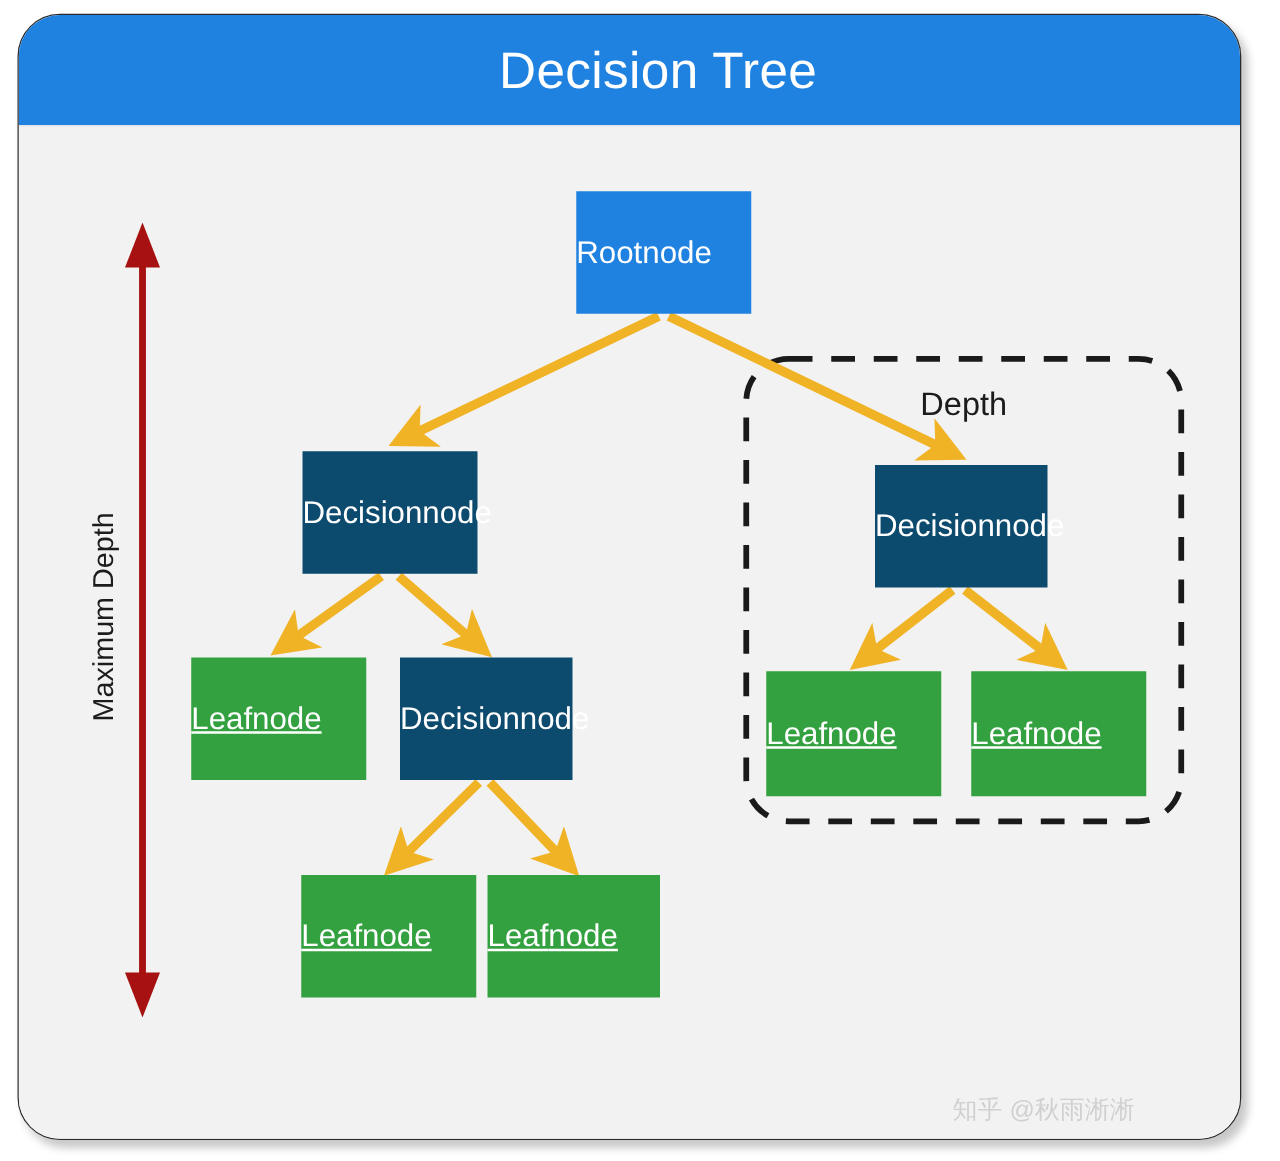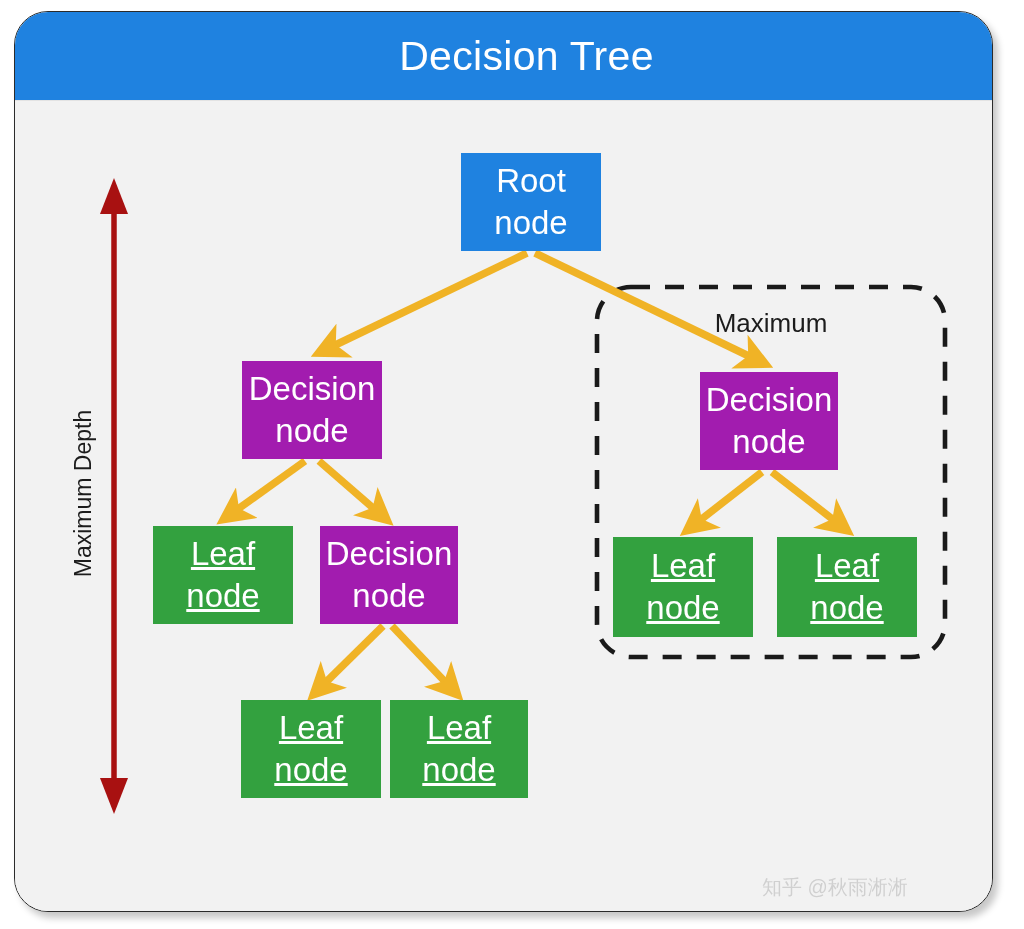--- a/index.html
+++ b/index.html
@@ -67,32 +67,31 @@
     top: 0;
     width: 1024px;
     height: 929px;
     pointer-events: none;
   }
 
   
   .node {
     position: absolute;
     display: flex;
-    flex-direction: column;
+    flex-direction: row;
     align-items: center;
-    justify-content: center;
     color: #ffffff;
-    font-size: 33px;
+    font-size: 25px;
     line-height: 1.28;
     text-align: center;
     box-sizing: border-box;
   }
   .node span { display: block; }
   .node-root     { background: #1f82e0; }
-  .node-decision { background: #a21caf; }
+  .node-decision { background: #0c4a6e; }
   .node-leaf     { background: #33a13f; text-decoration: underline; }
 
   
   .depth-label {
     position: absolute;
     color: #1c1c1c;
     font-size: 23px;
     white-space: nowrap;
     transform-origin: 50% 50%;
     transform: rotate(-90deg);
@@ -159,21 +158,21 @@
 
     <g>
       <line x1="114" y1="196" x2="114" y2="796" stroke="#a81111" stroke-width="5.5"></line>
       <polygon points="114,178 128,214 100,214" fill="#a81111"></polygon>
       <polygon points="114,814 128,778 100,778" fill="#a81111"></polygon>
     </g>
   </svg>
 
   <div class="depth-label" style="left:0px; top:480px; width:170px; text-align:center; margin-left:-2px;">Maximum Depth</div>
 
-  <div class="branch-label" style="left:597px; top:308px; width:348px; text-align:center;">Maximum</div>
+  <div class="branch-label" style="left:597px; top:308px; width:348px; text-align:center;">Depth</div>
 
   <div class="node node-root" style="left:461px; top:153px; width:140px; height:98px;">
     <span>Root</span>
     <span>node</span>
   </div>
 
   <div class="node node-decision" style="left:242px; top:361px; width:140px; height:98px;">
     <span>Decision</span>
     <span>node</span>
   </div>

